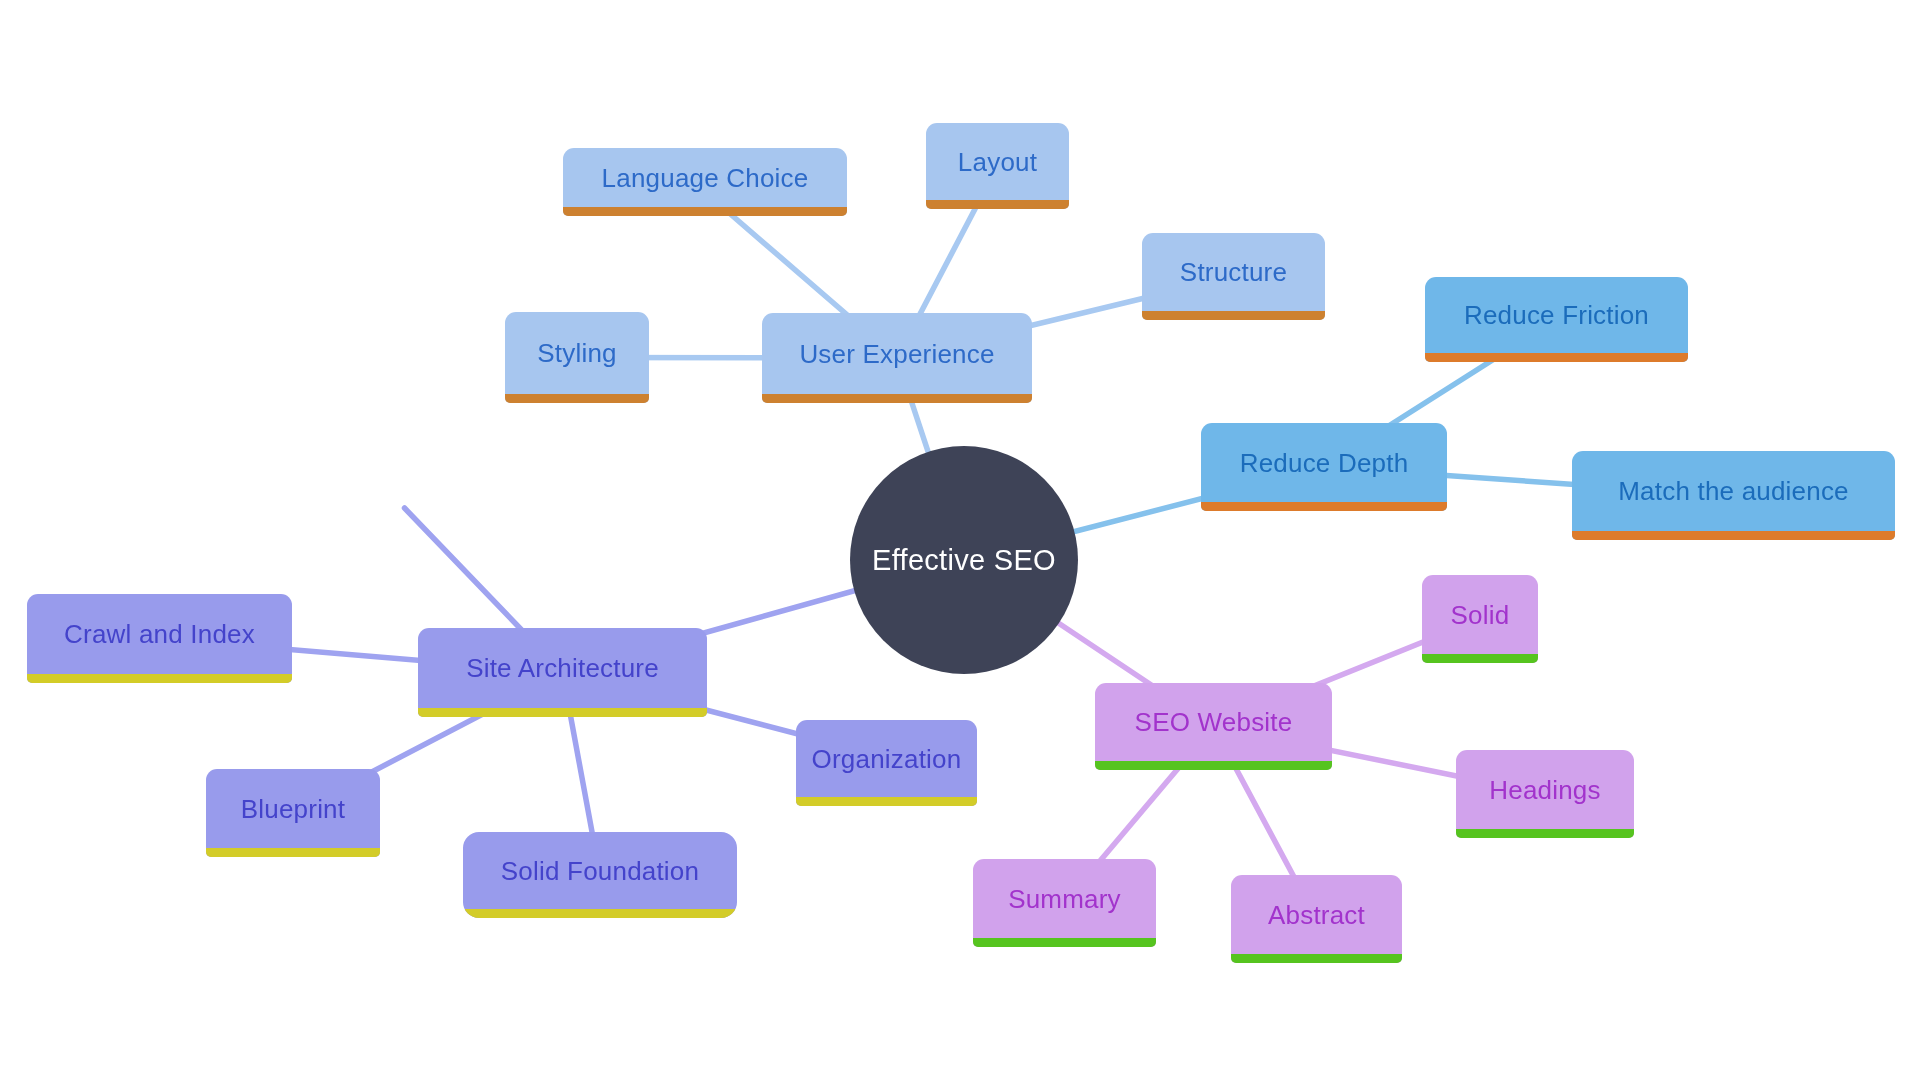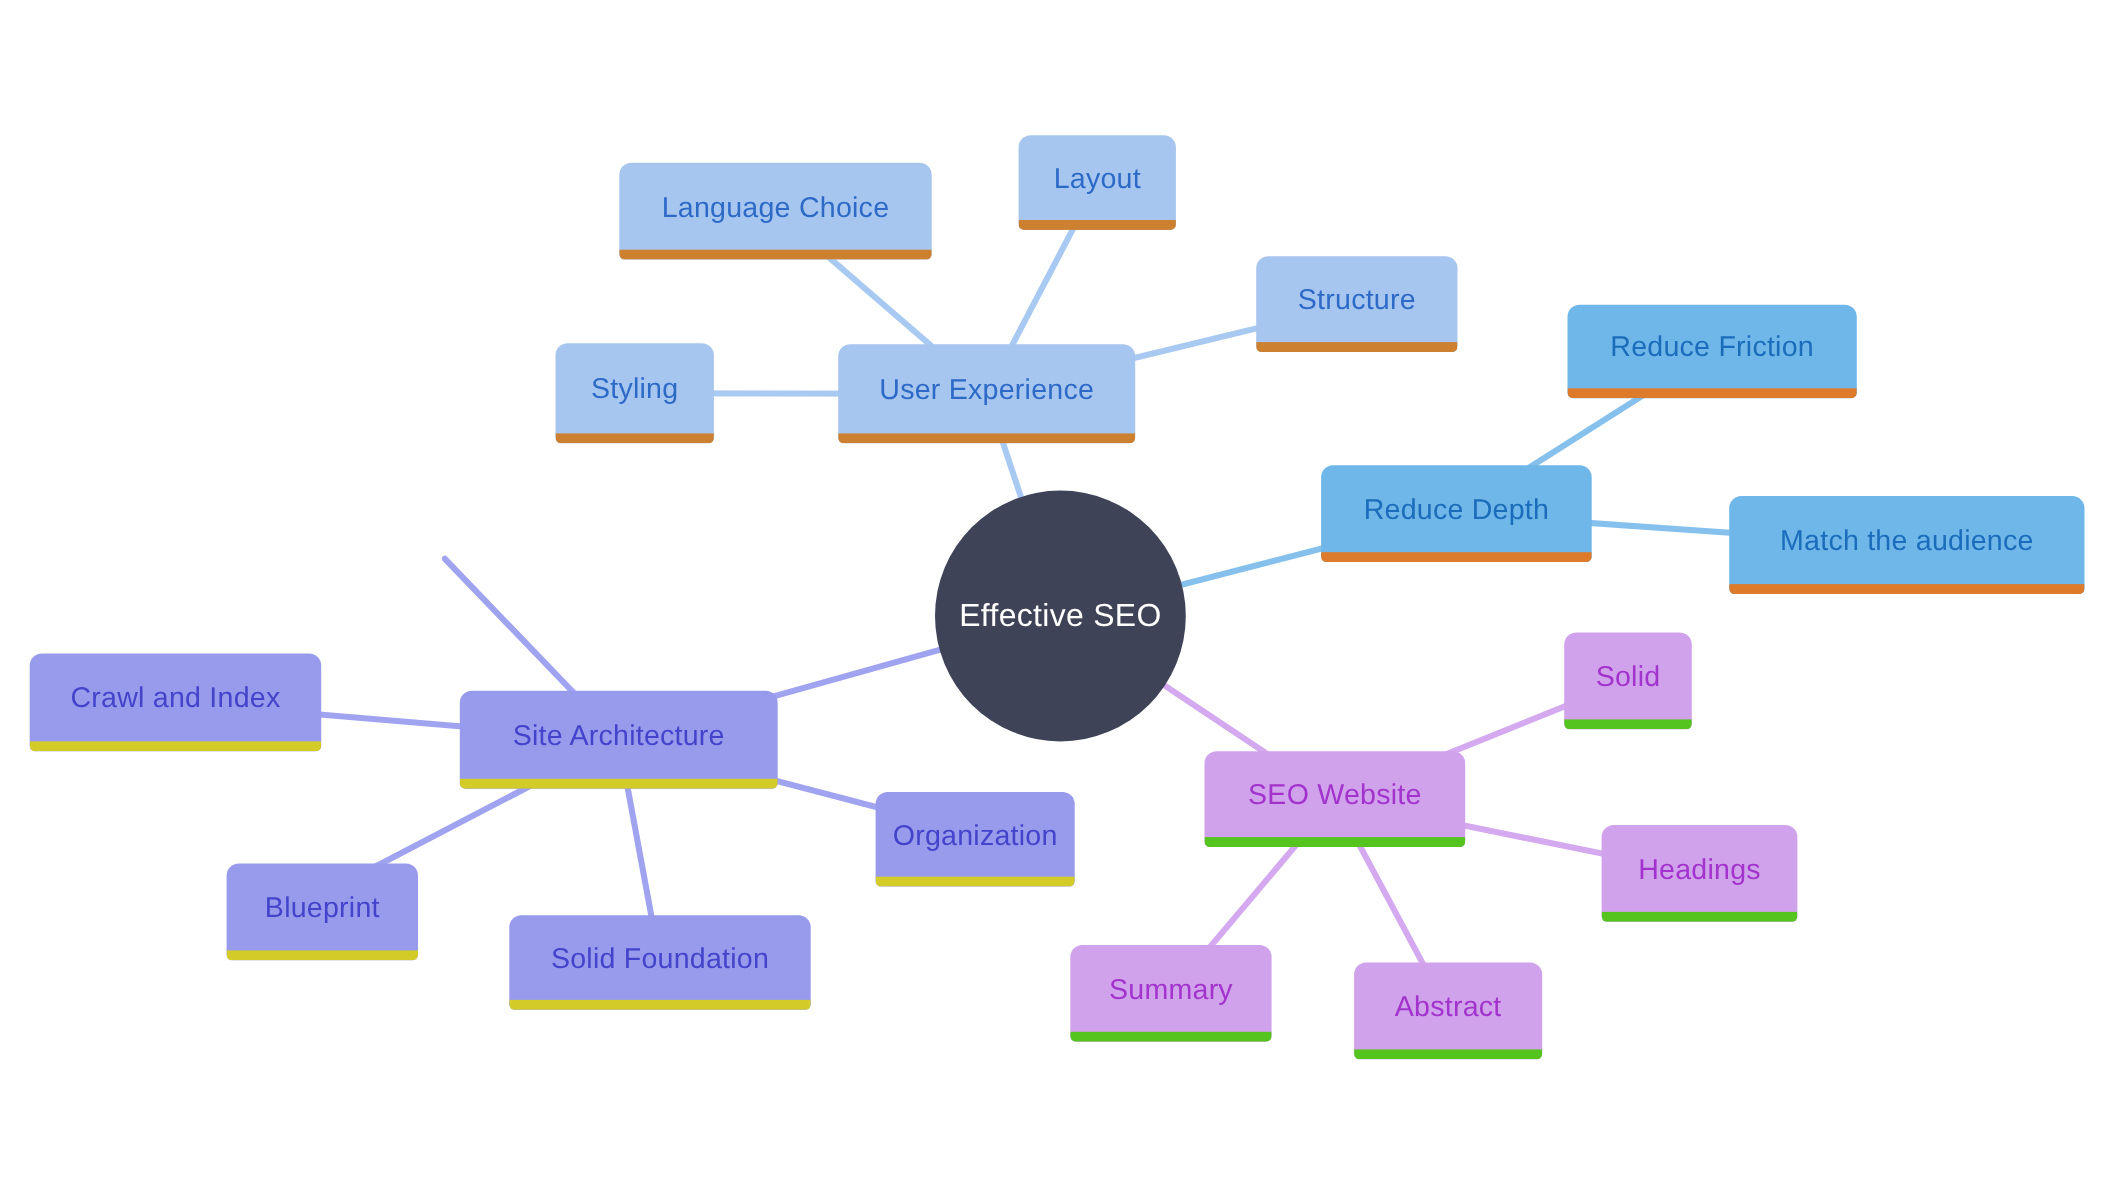--- a/index.html
+++ b/index.html
@@ -90,21 +90,21 @@
     <span class="center-label">Effective SEO</span>
   </div>
 <div class="node" style="left: 762px; top: 313px; width: 270px; height: 90px; background: rgb(167, 198, 239); color: rgb(45, 106, 200);">
       <span class="node-label">User Experience</span>
       <div class="node-underline" style="background: rgb(205, 129, 48);"></div>
     </div>
     <div class="node" style="left: 505px; top: 312px; width: 144px; height: 91px; background: rgb(167, 198, 239); color: rgb(45, 106, 200);">
       <span class="node-label">Styling</span>
       <div class="node-underline" style="background: rgb(205, 129, 48);"></div>
     </div>
-    <div class="node" style="left: 563px; top: 148px; width: 284px; height: 88px; background: rgb(167, 198, 239); color: rgb(45, 106, 200);">
+    <div class="node" style="left: 563px; top: 148px; width: 284px; height: 68px; background: rgb(167, 198, 239); color: rgb(45, 106, 200);">
       <span class="node-label">Language Choice</span>
       <div class="node-underline" style="background: rgb(205, 129, 48);"></div>
     </div>
     <div class="node" style="left: 926px; top: 123px; width: 143px; height: 86px; background: rgb(167, 198, 239); color: rgb(45, 106, 200);">
       <span class="node-label">Layout</span>
       <div class="node-underline" style="background: rgb(205, 129, 48);"></div>
     </div>
     <div class="node" style="left: 1142px; top: 233px; width: 183px; height: 87px; background: rgb(167, 198, 239); color: rgb(45, 106, 200);">
       <span class="node-label">Structure</span>
       <div class="node-underline" style="background: rgb(205, 129, 48);"></div>
@@ -122,25 +122,25 @@
       <div class="node-underline" style="background: rgb(221, 123, 43);"></div>
     </div>
     <div class="node" style="left: 418px; top: 628px; width: 289px; height: 89px; background: rgb(152, 155, 236); color: rgb(68, 67, 203);">
       <span class="node-label">Site Architecture</span>
       <div class="node-underline" style="background: rgb(211, 204, 40);"></div>
     </div>
     <div class="node" style="left: 27px; top: 594px; width: 265px; height: 89px; background: rgb(152, 155, 236); color: rgb(68, 67, 203);">
       <span class="node-label">Crawl and Index</span>
       <div class="node-underline" style="background: rgb(211, 204, 40);"></div>
     </div>
-    <div class="node" style="left: 206px; top: 769px; width: 174px; height: 88px; background: rgb(152, 155, 236); color: rgb(68, 67, 203); margin-top: 16px;">
+    <div class="node" style="left: 206px; top: 769px; width: 174px; height: 88px; background: rgb(152, 155, 236); color: rgb(68, 67, 203);">
       <span class="node-label">Blueprint</span>
       <div class="node-underline" style="background: rgb(211, 204, 40);"></div>
     </div>
-    <div class="node" style="left: 463px; top: 832px; width: 274px; height: 86px; background: rgb(152, 155, 236); color: rgb(68, 67, 203);">
+    <div class="node" style="left: 463px; top: 832px; width: 274px; height: 86px; background: rgb(152, 155, 236); color: rgb(68, 67, 203); border-radius: 16px;">
       <span class="node-label">Solid Foundation</span>
       <div class="node-underline" style="background: rgb(211, 204, 40);"></div>
     </div>
     <div class="node" style="left: 796px; top: 720px; width: 181px; height: 86px; background: rgb(152, 155, 236); color: rgb(68, 67, 203);">
       <span class="node-label">Organization</span>
       <div class="node-underline" style="background: rgb(211, 204, 40);"></div>
     </div>
     <div class="node" style="left: 1095px; top: 683px; width: 237px; height: 87px; background: rgb(209, 162, 236); color: rgb(162, 51, 204);">
       <span class="node-label">SEO Website</span>
       <div class="node-underline" style="background: rgb(86, 196, 31);"></div>

